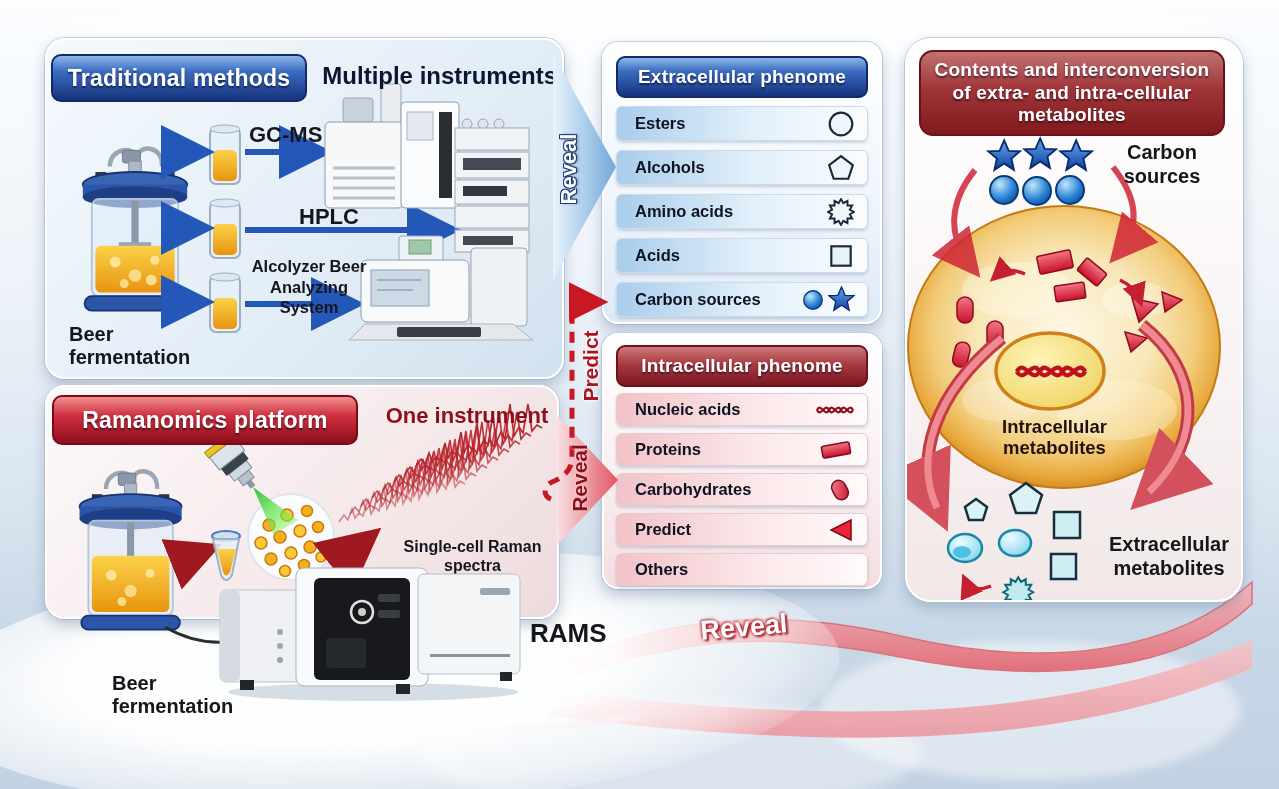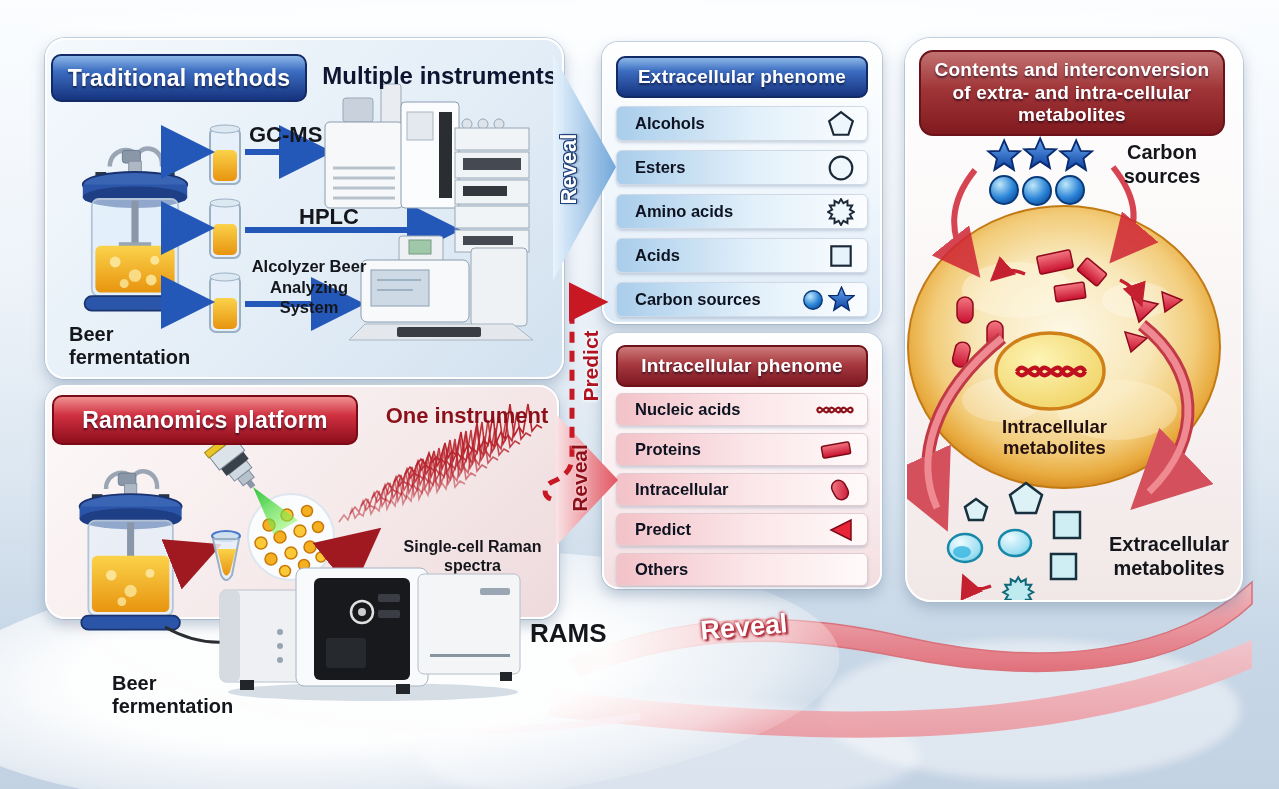--- a/index.html
+++ b/index.html
@@ -305,29 +305,29 @@
     <rect x="178" y="124" width="14" height="10" fill="#22252a"></rect>
     <rect x="282" y="112" width="12" height="9" fill="#22252a"></rect>
   </svg>
   <div class="lbl" style="left:530px;top:618px;font-size:26px;z-index:3;">RAMS</div>
   <div class="lbl" style="left:112px;top:672px;width:130px;font-size:20px;line-height:1.15;z-index:3;">Beer fermentation</div>
 
   <div class="panel p-extra" style="z-index:2;">
     <div class="hdr hdr-blue2">Extracellular phenome</div>
     <div class="rows" style="top:62px;">
       <div class="row row-blue">
+        <span class="row-label">Esters</span>
+        <svg width="28" height="28" viewBox="0 0 26 26">
+          <circle cx="13" cy="13" r="10.5" fill="#eef7fc" stroke="#1a2838" stroke-width="2"></circle>
+        </svg>
+      </div>
+      <div class="row row-blue">
         <span class="row-label">Alcohols</span>
         <svg width="28" height="28" viewBox="0 0 26 26">
           <polygon points="13,2 24,10.4 19.8,23 6.2,23 2,10.4" fill="#edf6fc" stroke="#1a2838" stroke-width="2"></polygon>
-        </svg>
-      </div>
-      <div class="row row-blue">
-        <span class="row-label">Esters</span>
-        <svg width="28" height="28" viewBox="0 0 26 26">
-          <circle cx="13" cy="13" r="10.5" fill="#eef7fc" stroke="#1a2838" stroke-width="2"></circle>
         </svg>
       </div>
       <div class="row row-blue">
         <span class="row-label">Amino acids</span>
         <svg width="28" height="28" viewBox="0 0 26 26">
           <polygon points="25,13 21.21,15.2 23.39,19 19.01,19.01 19,23.39 15.2,21.21 13,25 10.8,21.21 7,23.39 6.99,19.01 2.61,19 4.79,15.2 1,13 4.79,10.8 2.61,7 6.99,6.99 7,2.61 10.8,4.79 13,1 15.2,4.79 19,2.61 19.01,6.99 23.39,7 21.21,10.8" fill="#eef7fc" stroke="#1a2838" stroke-width="1.8"></polygon>
         </svg>
       </div>
       <div class="row row-blue">
         <span class="row-label">Acids</span>
@@ -380,21 +380,21 @@
           <defs>
               <linearGradient id="redG1" x1="0" y1="0" x2="0" y2="1">
             <stop offset="0" stop-color="#f37782"></stop>
                 <stop offset="1" stop-color="#c8102e"></stop>
           </linearGradient>
             </defs>
           <rect x="5" y="7" width="28" height="12" rx="2" fill="url(#redG1)" stroke="#7e0a18" stroke-width="1.5" transform="rotate(-10 19 13)"></rect>
         </svg>
       </div>
       <div class="row row-pink">
-        <span class="row-label">Intracellular</span>
+        <span class="row-label">Carbohydrates</span>
         <svg width="30" height="28" viewBox="0 0 30 28">
           <defs>
               <linearGradient id="redG2" x1="0" y1="0" x2="1" y2="1">
             <stop offset="0" stop-color="#f58691"></stop>
                 <stop offset="1" stop-color="#c8102e"></stop>
           </linearGradient>
             </defs>
           <rect x="8" y="4" width="14" height="20" rx="7" fill="url(#redG2)" stroke="#7e0a18" stroke-width="1.5" transform="rotate(-28 15 14)"></rect>
         </svg>
       </div>

